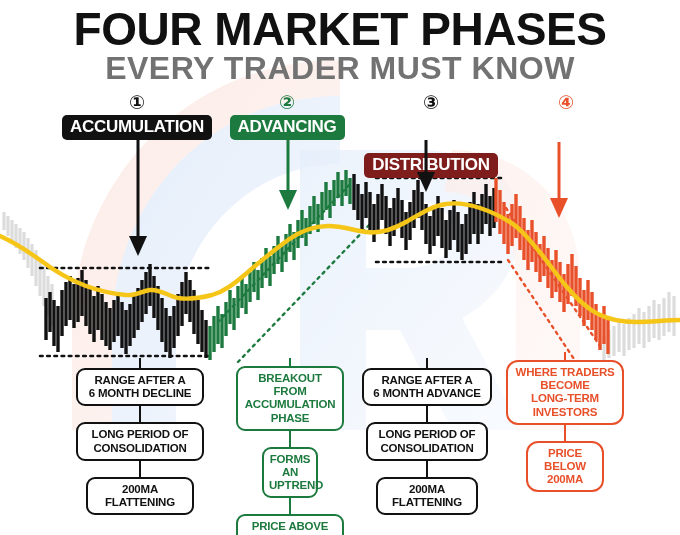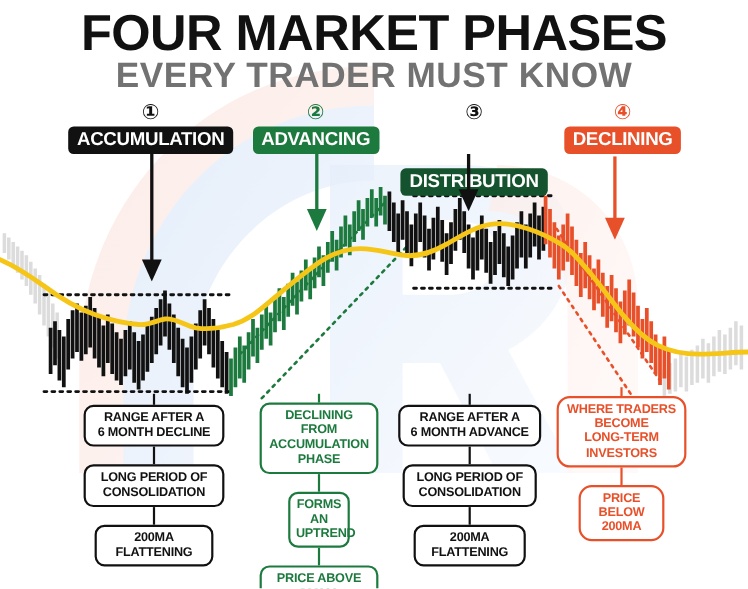--- a/index.html
+++ b/index.html
@@ -104,26 +104,25 @@
     <span class="phase-chip" style="background:#111111;">ACCUMULATION</span>
   </div>
 
   <div class="phase-head" style="left:222px;top:92px;width:130px;">
     <span class="phase-num" style="color:#1d7a3e;">②</span>
     <span class="phase-chip" style="background:#1d7a3e;text-align:center;">ADVANCING</span>
   </div>
 
   <div class="phase-head" style="left:356px;top:92px;width:150px;">
     <span class="phase-num" style="color:#111111;">③</span>
-    <span class="phase-chip" style="background:#14532d;margin-top:40px;">DISTRIBUTION</span>
+    <span class="phase-chip" style="background:#7f1d1d;margin-top:40px;">DISTRIBUTION</span>
   </div>
 
   <div class="phase-head" style="left:502px;top:92px;width:128px;">
     <span class="phase-num" style="color:#e8502a;">④</span>
-    <span class="phase-chip" style="background:#e8502a;">DECLINING</span>
   </div>
 
   <svg class="arrow" style="left:122px;top:140px;" width="32" height="116" viewBox="0 0 32 116">
     <line x1="16" y1="0" x2="16" y2="99" stroke="#111111" stroke-width="3"></line>
     <polygon points="16,116 7,96 25,96" fill="#111111"></polygon>
   </svg>
   <svg class="arrow" style="left:272px;top:140px;" width="32" height="70" viewBox="0 0 32 70">
     <line x1="16" y1="0" x2="16" y2="53" stroke="#1d7a3e" stroke-width="3"></line>
     <polygon points="16,70 7,50 25,50" fill="#1d7a3e"></polygon>
   </svg>
@@ -192,21 +191,21 @@
     <div class="conn" style="height:16px;"></div>
     <div class="note">LONG PERIOD OF
 CONSOLIDATION</div>
     <div class="conn" style="height:16px;"></div>
     <div class="note" style="margin:0 10px;">200MA
 FLATTENING</div>
   </div>
 
   <div class="col" style="left:236px;top:358px;width:108px;">
     <div class="conn green" style="height:8px;"></div>
-    <div class="note green">DECLINING FROM
+    <div class="note green">BREAKOUT FROM
 ACCUMULATION
 PHASE</div>
     <div class="conn green" style="height:16px;"></div>
     <div class="note green" style="margin:0 26px;">FORMS AN
 UPTREND</div>
     <div class="conn green" style="height:16px;"></div>
     <div class="note green">PRICE ABOVE
 200MA</div>
   </div>
 

